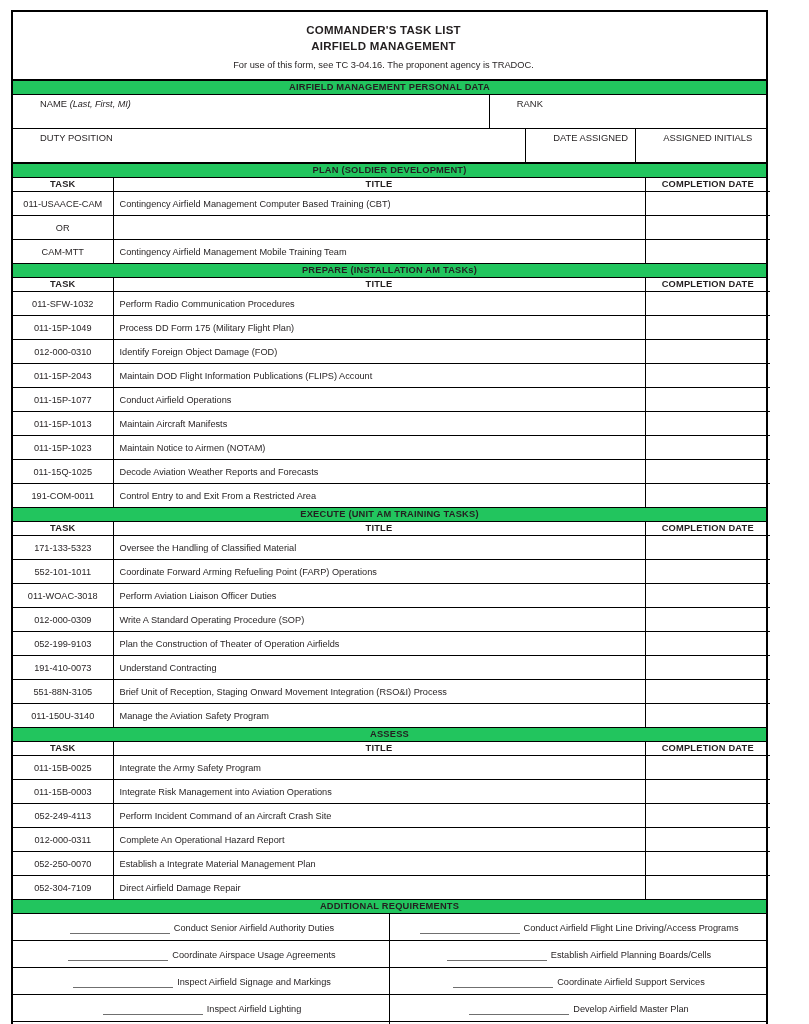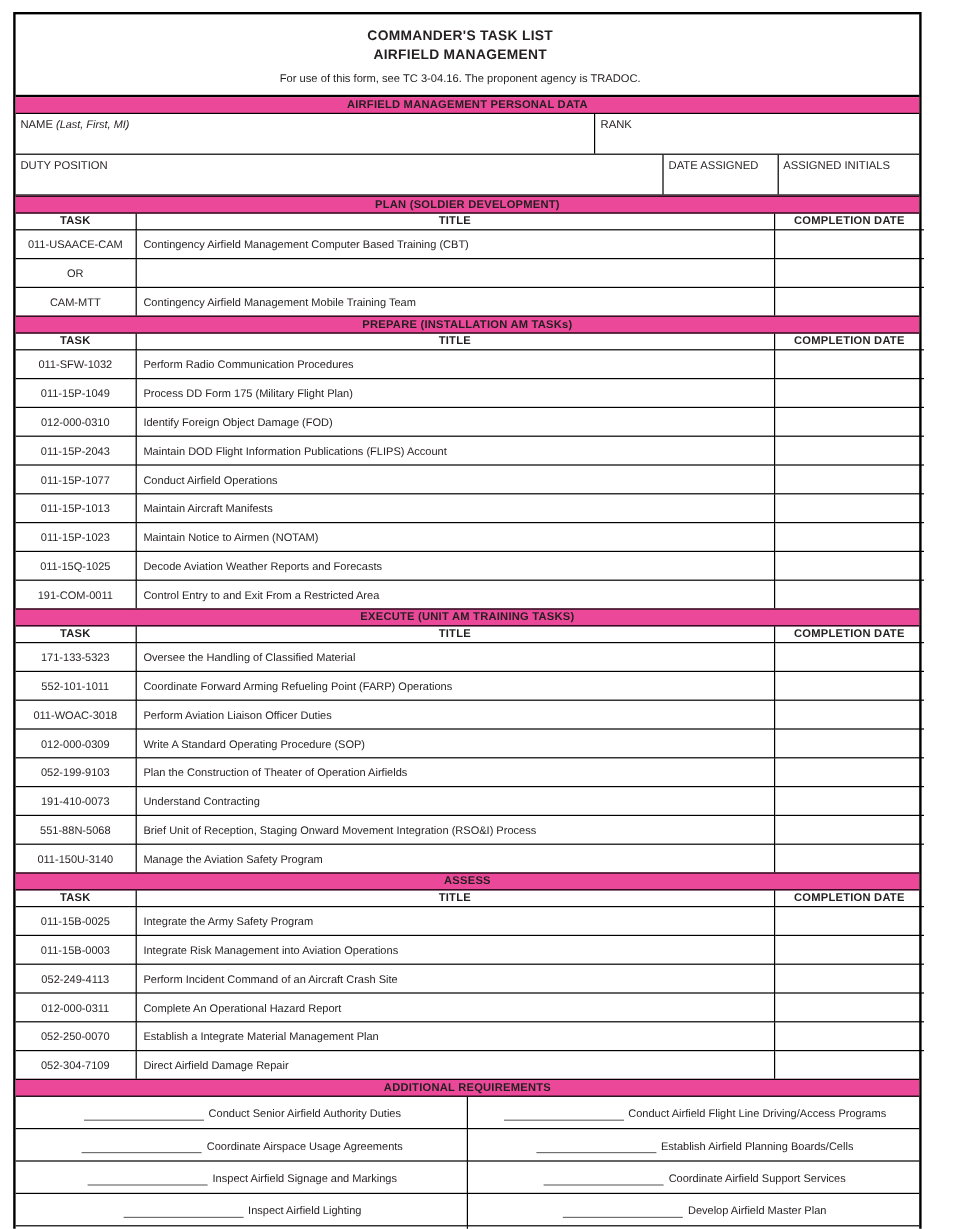--- a/index.html
+++ b/index.html
@@ -40,21 +40,21 @@
     line-height: 16px;
   }
   .subtitle-line {
     font-size: 9.3px;
     line-height: 13px;
     margin-top: 5px;
   }
 
   
   .band {
-    background: #ec4899;
+    background: #22c55e;
     text-align: center;
     font-size: 9.3px;
     font-weight: bold;
     letter-spacing: 0.2px;
     height: 13px;
     line-height: 13px;
     border-bottom: 1.5px solid #000;
     border-top: 1.5px solid #000;
   }
   .band.first { border-top: none; }
@@ -64,20 +64,21 @@
     display: flex;
     border-bottom: 1.5px solid #000;
   }
   .pd-row:last-child { border-bottom: none; }
   .pd-cell {
     box-sizing: border-box;
     padding: 3px 0 0 4px;
     font-size: 9.4px;
     height: 33px;
     border-right: 1.5px solid #000;
+    margin-left: 23px;
   }
   .pd-cell:last-child { border-right: none; }
   .pd-cell .ital {
     font-style: italic;
     font-size: 9.1px;
   }
   .c-name { width: 486px; }
   .c-rank { width: 271px; }
   .c-duty { width: 543px; }
   .c-date { width: 96px; }
@@ -317,21 +318,21 @@
               <td class="cell-task">052-199-9103</td>
               <td class="cell-title">Plan the Construction of Theater of Operation Airfields</td>
               <td class="cell-comp"></td>
             </tr>
             <tr>
               <td class="cell-task">191-410-0073</td>
               <td class="cell-title">Understand Contracting</td>
               <td class="cell-comp"></td>
             </tr>
             <tr>
-              <td class="cell-task">551-88N-5068</td>
+              <td class="cell-task">551-88N-3105</td>
               <td class="cell-title">Brief Unit of Reception, Staging Onward Movement Integration (RSO&amp;I) Process</td>
               <td class="cell-comp"></td>
             </tr>
             <tr>
               <td class="cell-task">011-150U-3140</td>
               <td class="cell-title">Manage the Aviation Safety Program</td>
               <td class="cell-comp"></td>
             </tr>
           </tbody>
         </table>

